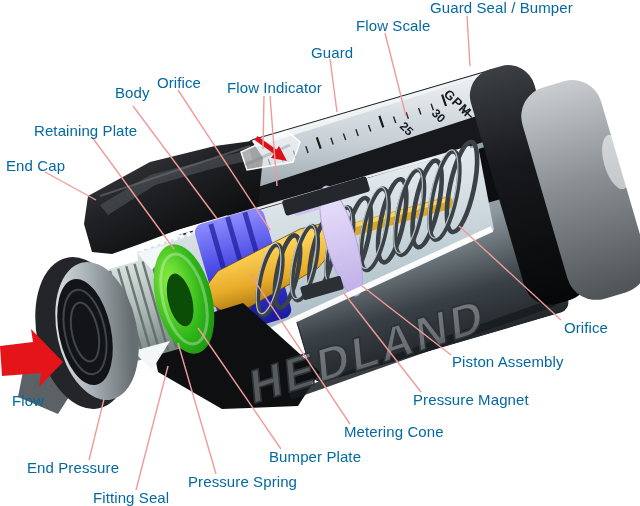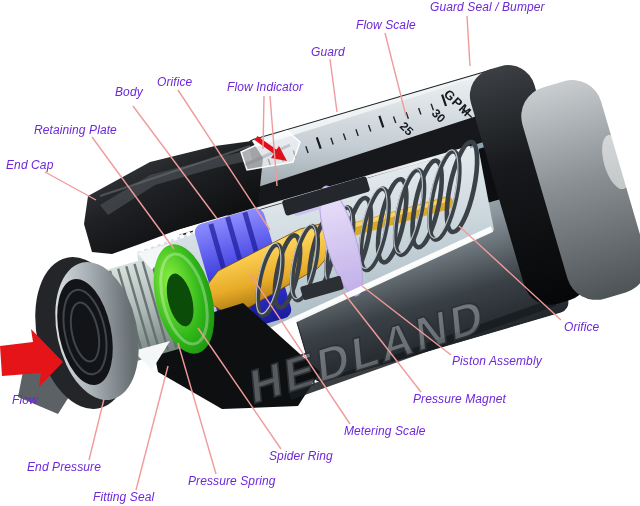--- a/index.html
+++ b/index.html
@@ -1,20 +1,20 @@
 <!DOCTYPE html>
 <html><head>
 <meta charset="utf-8">
 <style>
   html,body{margin:0;padding:0;background:#fff;}
   #stage{position:relative;width:640px;height:506px;overflow:hidden;background:#fff;
          font-family:"Liberation Sans",sans-serif;}
   #art{position:absolute;left:0;top:0;}
-  .lbl{position:absolute;font-size:12px;line-height:13px;color:#6d28d9;white-space:nowrap;
-       letter-spacing:.1px;font-style:italic;}
+  .lbl{position:absolute;font-size:15px;line-height:13px;color:#0369a1;white-space:nowrap;
+       letter-spacing:.1px;}
   svg text{font-family:"Liberation Sans",sans-serif;}
 </style>
 </head>
 <body>
 
 <div id="stage">
 
 <svg id="art" width="640" height="506" viewBox="0 0 640 506">
   <defs>
     <linearGradient id="gBody" x1="0" y1="0" x2="0" y2="1">
@@ -227,20 +227,20 @@
 <div class="lbl" style="left:356px;top:19px">Flow Scale</div>
 <div class="lbl" style="left:311px;top:46px">Guard</div>
 <div class="lbl" style="left:157px;top:76px">Orifice</div>
 <div class="lbl" style="left:227px;top:81px">Flow Indicator</div>
 <div class="lbl" style="left:115px;top:86px">Body</div>
 <div class="lbl" style="left:34px;top:124px">Retaining Plate</div>
 <div class="lbl" style="left:6px;top:159px">End Cap</div>
 <div class="lbl" style="left:564px;top:321px">Orifice</div>
 <div class="lbl" style="left:452px;top:355px">Piston Assembly</div>
 <div class="lbl" style="left:413px;top:393px">Pressure Magnet</div>
-<div class="lbl" style="left:344px;top:425px">Metering Scale</div>
-<div class="lbl" style="left:269px;top:450px">Spider Ring</div>
+<div class="lbl" style="left:344px;top:425px">Metering Cone</div>
+<div class="lbl" style="left:269px;top:450px">Bumper Plate</div>
 <div class="lbl" style="left:188px;top:475px">Pressure Spring</div>
 <div class="lbl" style="left:93px;top:491px">Fitting Seal</div>
 <div class="lbl" style="left:27px;top:461px">End Pressure</div>
 <div class="lbl" style="left:12px;top:394px">Flow</div>
 
 </div>
 
 </body></html>

